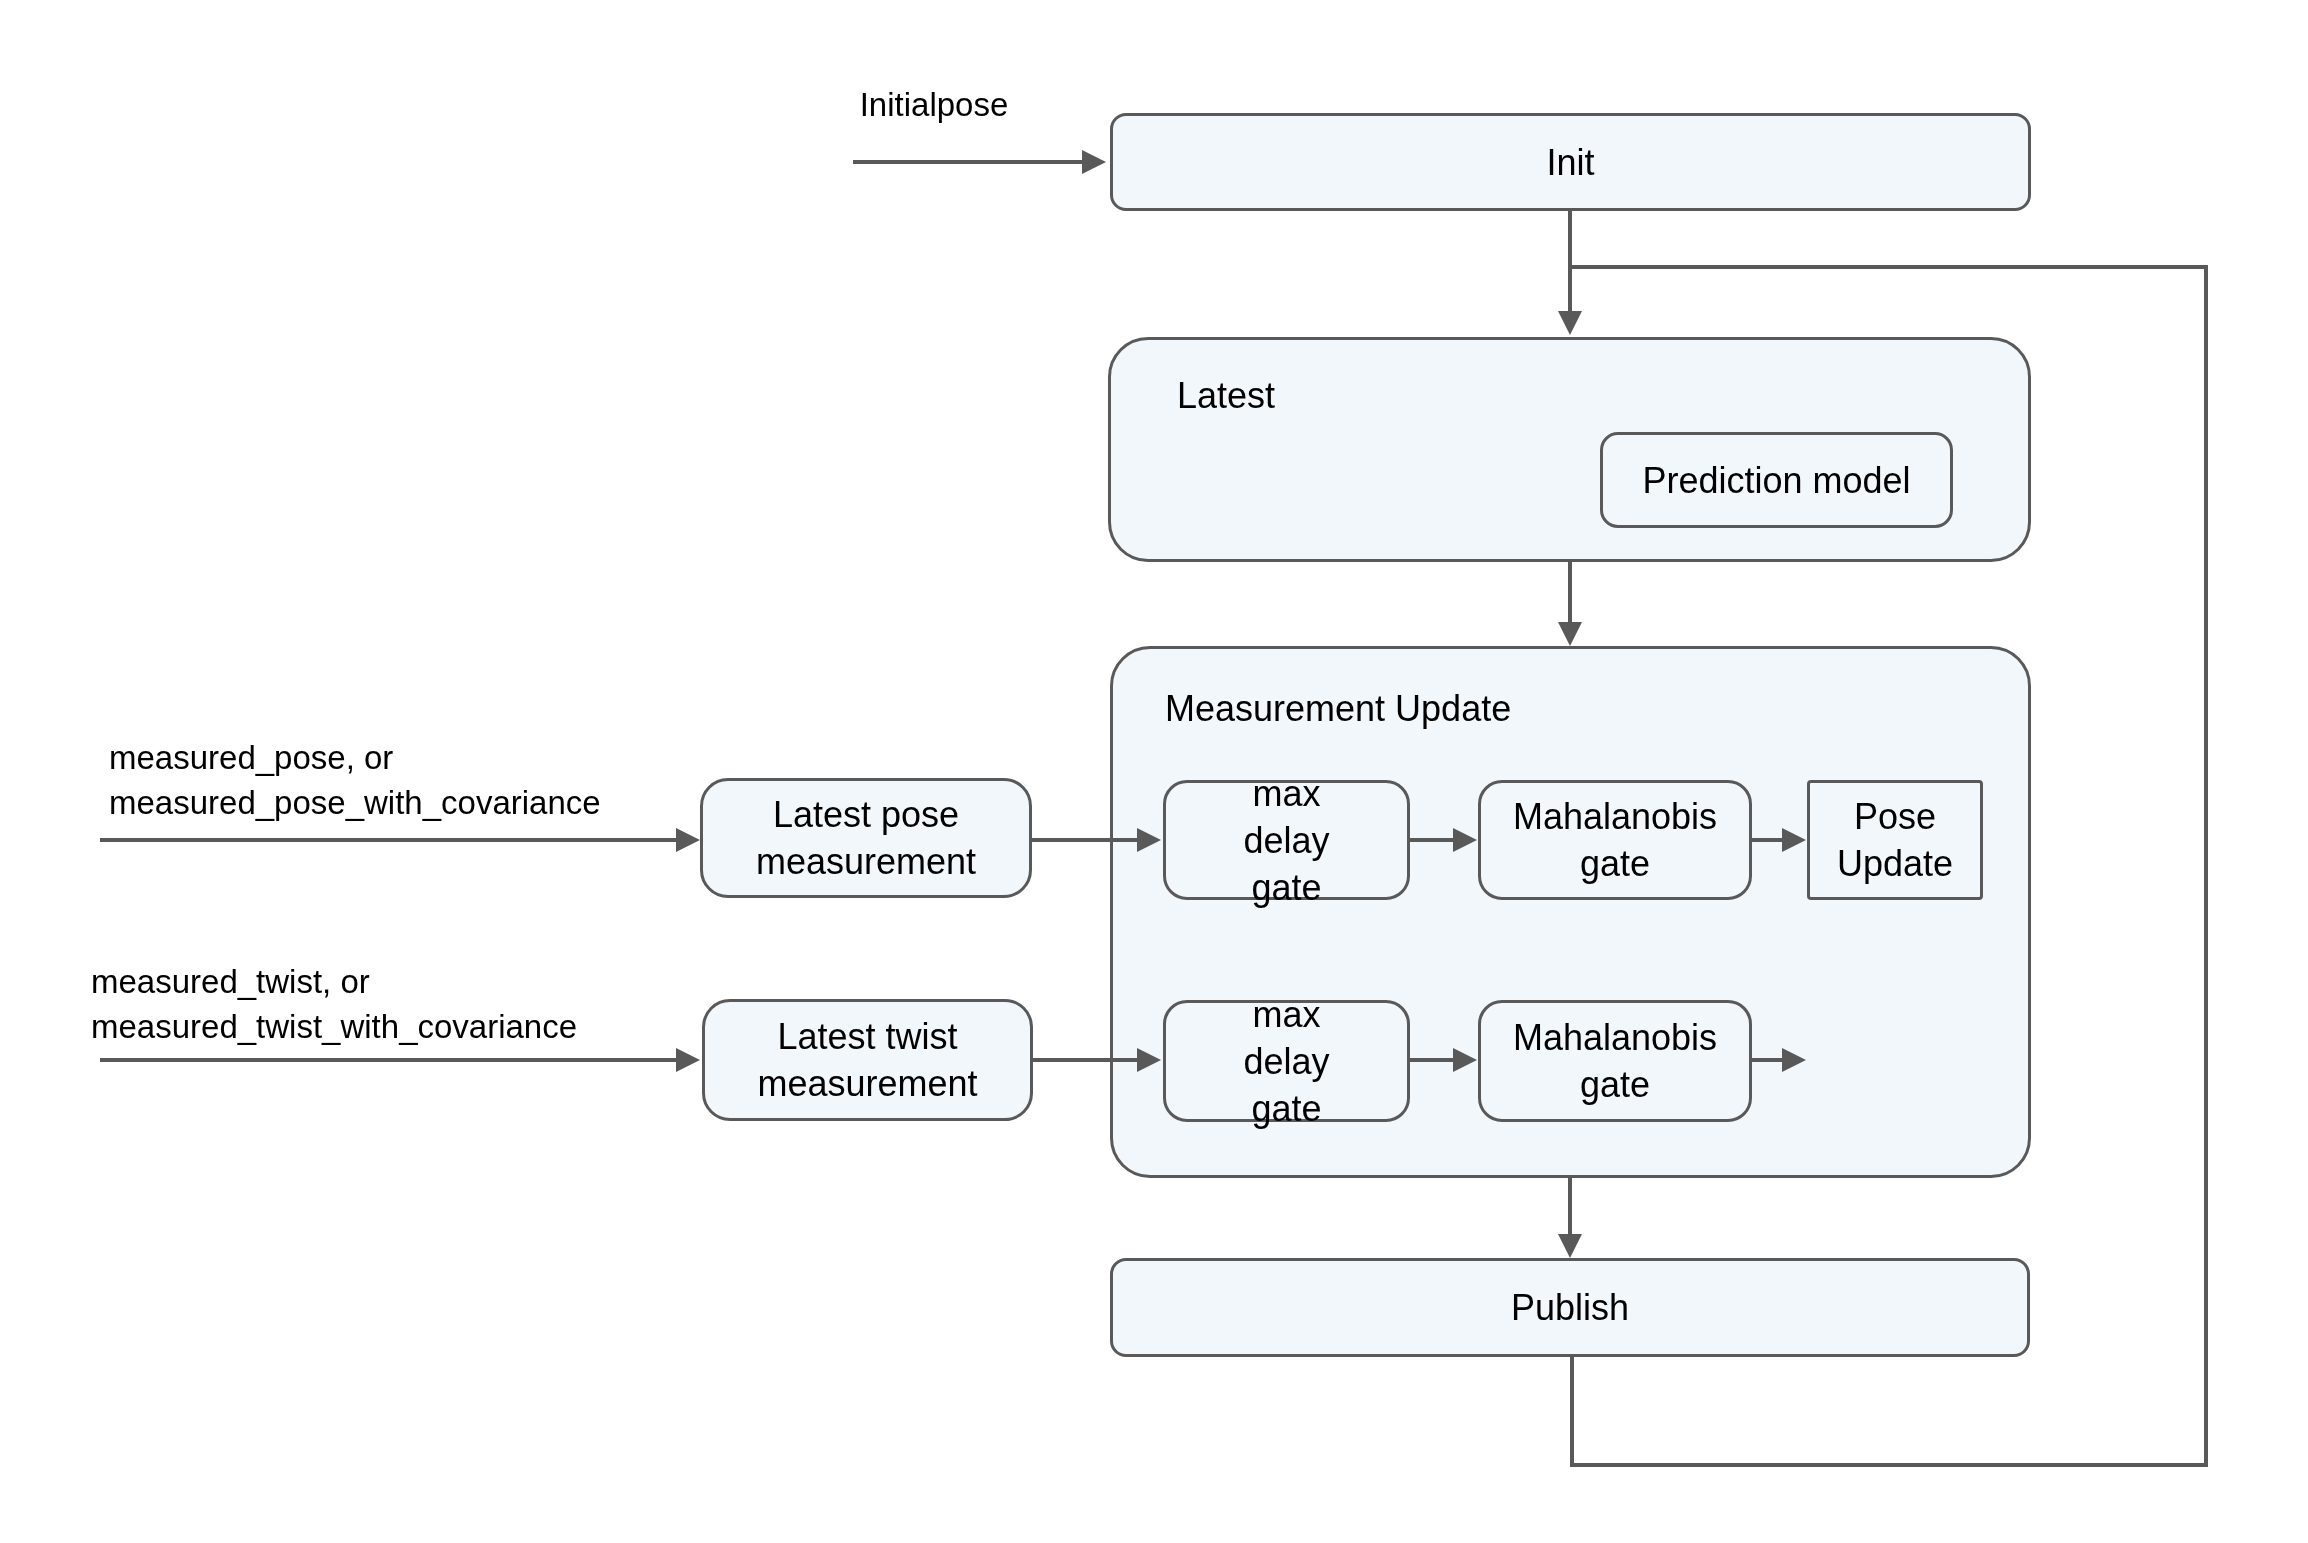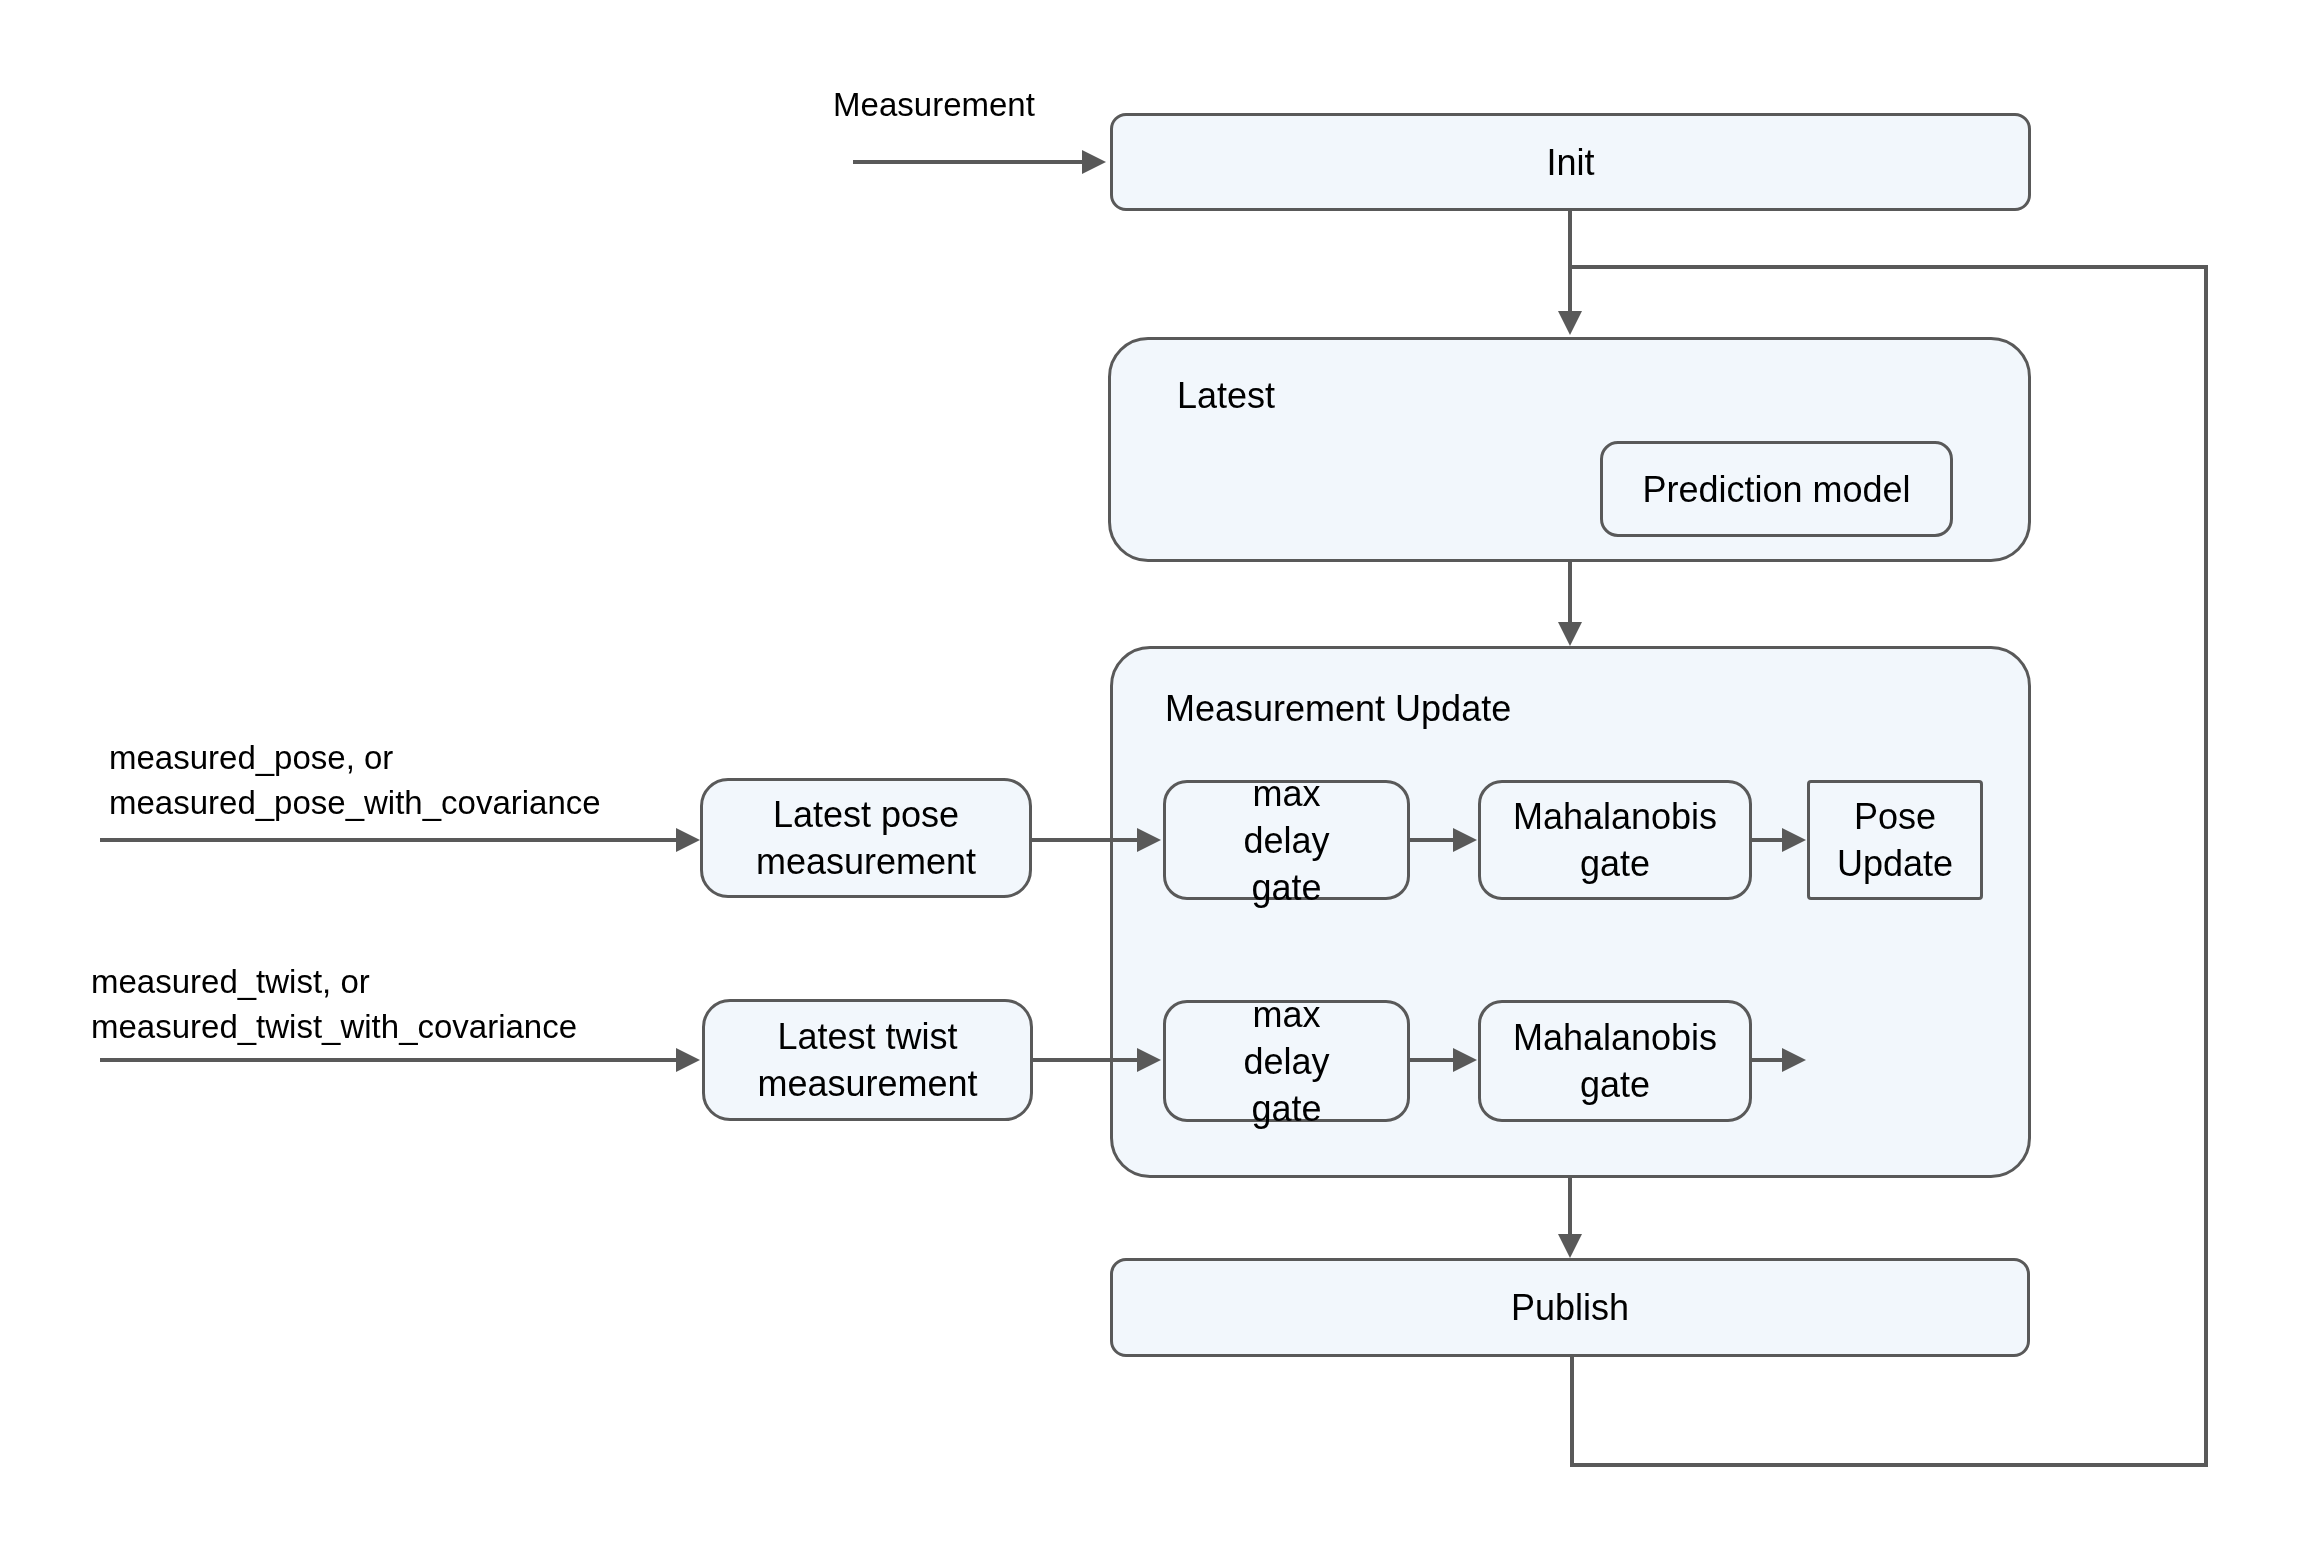--- a/index.html
+++ b/index.html
@@ -19,21 +19,21 @@
     display:flex;
     align-items:center;
     justify-content:center;
     text-align:center;
     font-size:36px;
     line-height:47px;
     padding:0 56px;
     z-index:1;
   }
   .node.container { padding:0; }
-  .node.tight { padding:13px 10px;margin-top:9px; }
+  .node.tight { padding:13px 10px; }
   .section-label {
     position:absolute;
     font-size:36px;
     white-space:nowrap;
     z-index:3;
   }
   .free-label {
     position:absolute;
     font-size:33px;
     line-height:45px;
@@ -97,21 +97,21 @@
   </div>
 
   <div class="node" style="left:1163px; top:1000px; width:247px; height:122px; border-radius:24px;">
     <span>max delay gate</span>
   </div>
   <div class="node" style="left:1478px; top:1000px; width:274px; height:122px; border-radius:24px;">
     <span>Mahalanobis gate</span>
   </div>
 
   <div class="free-label" style="left:799px; top:82px; width:270px; text-align:center;">
-    <span>Measurement</span>
+    <span>Initialpose</span>
   </div>
 
   <div class="free-label" style="left:109px; top:735px;">
     <div>measured_pose, or</div>
     <div>measured_pose_with_covariance</div>
   </div>
 
   <div class="free-label" style="left:91px; top:959px;">
     <div>measured_twist, or</div>
     <div>measured_twist_with_covariance</div>

